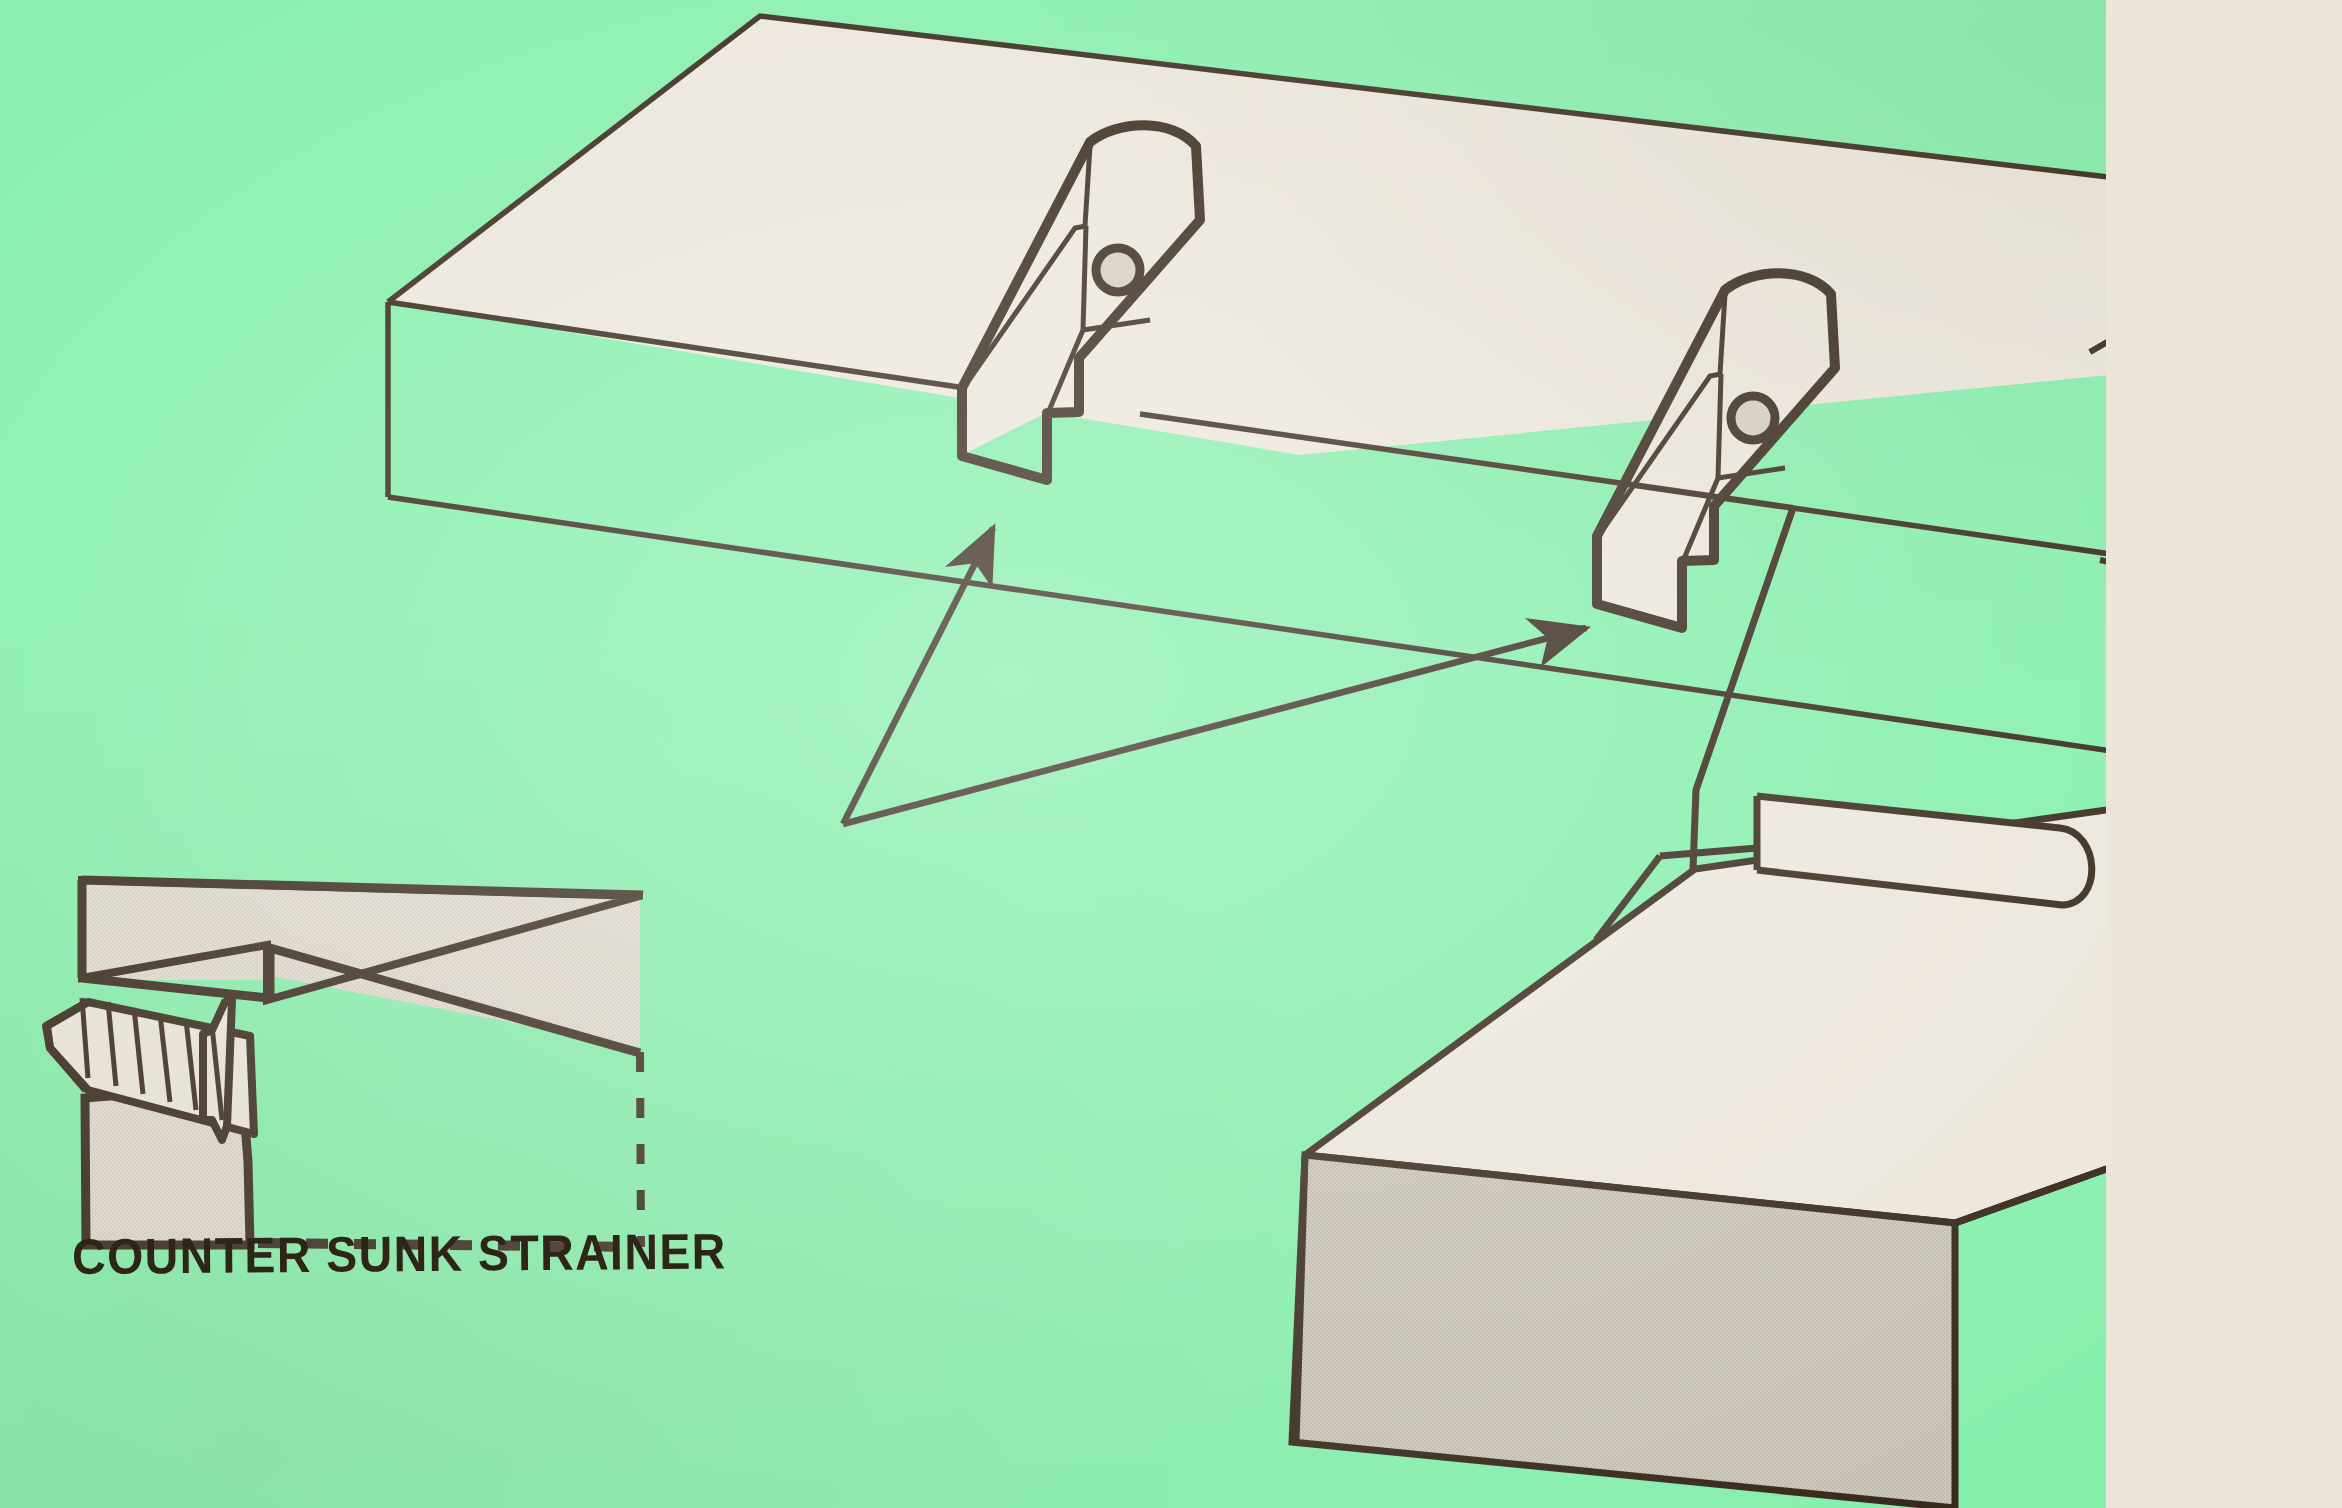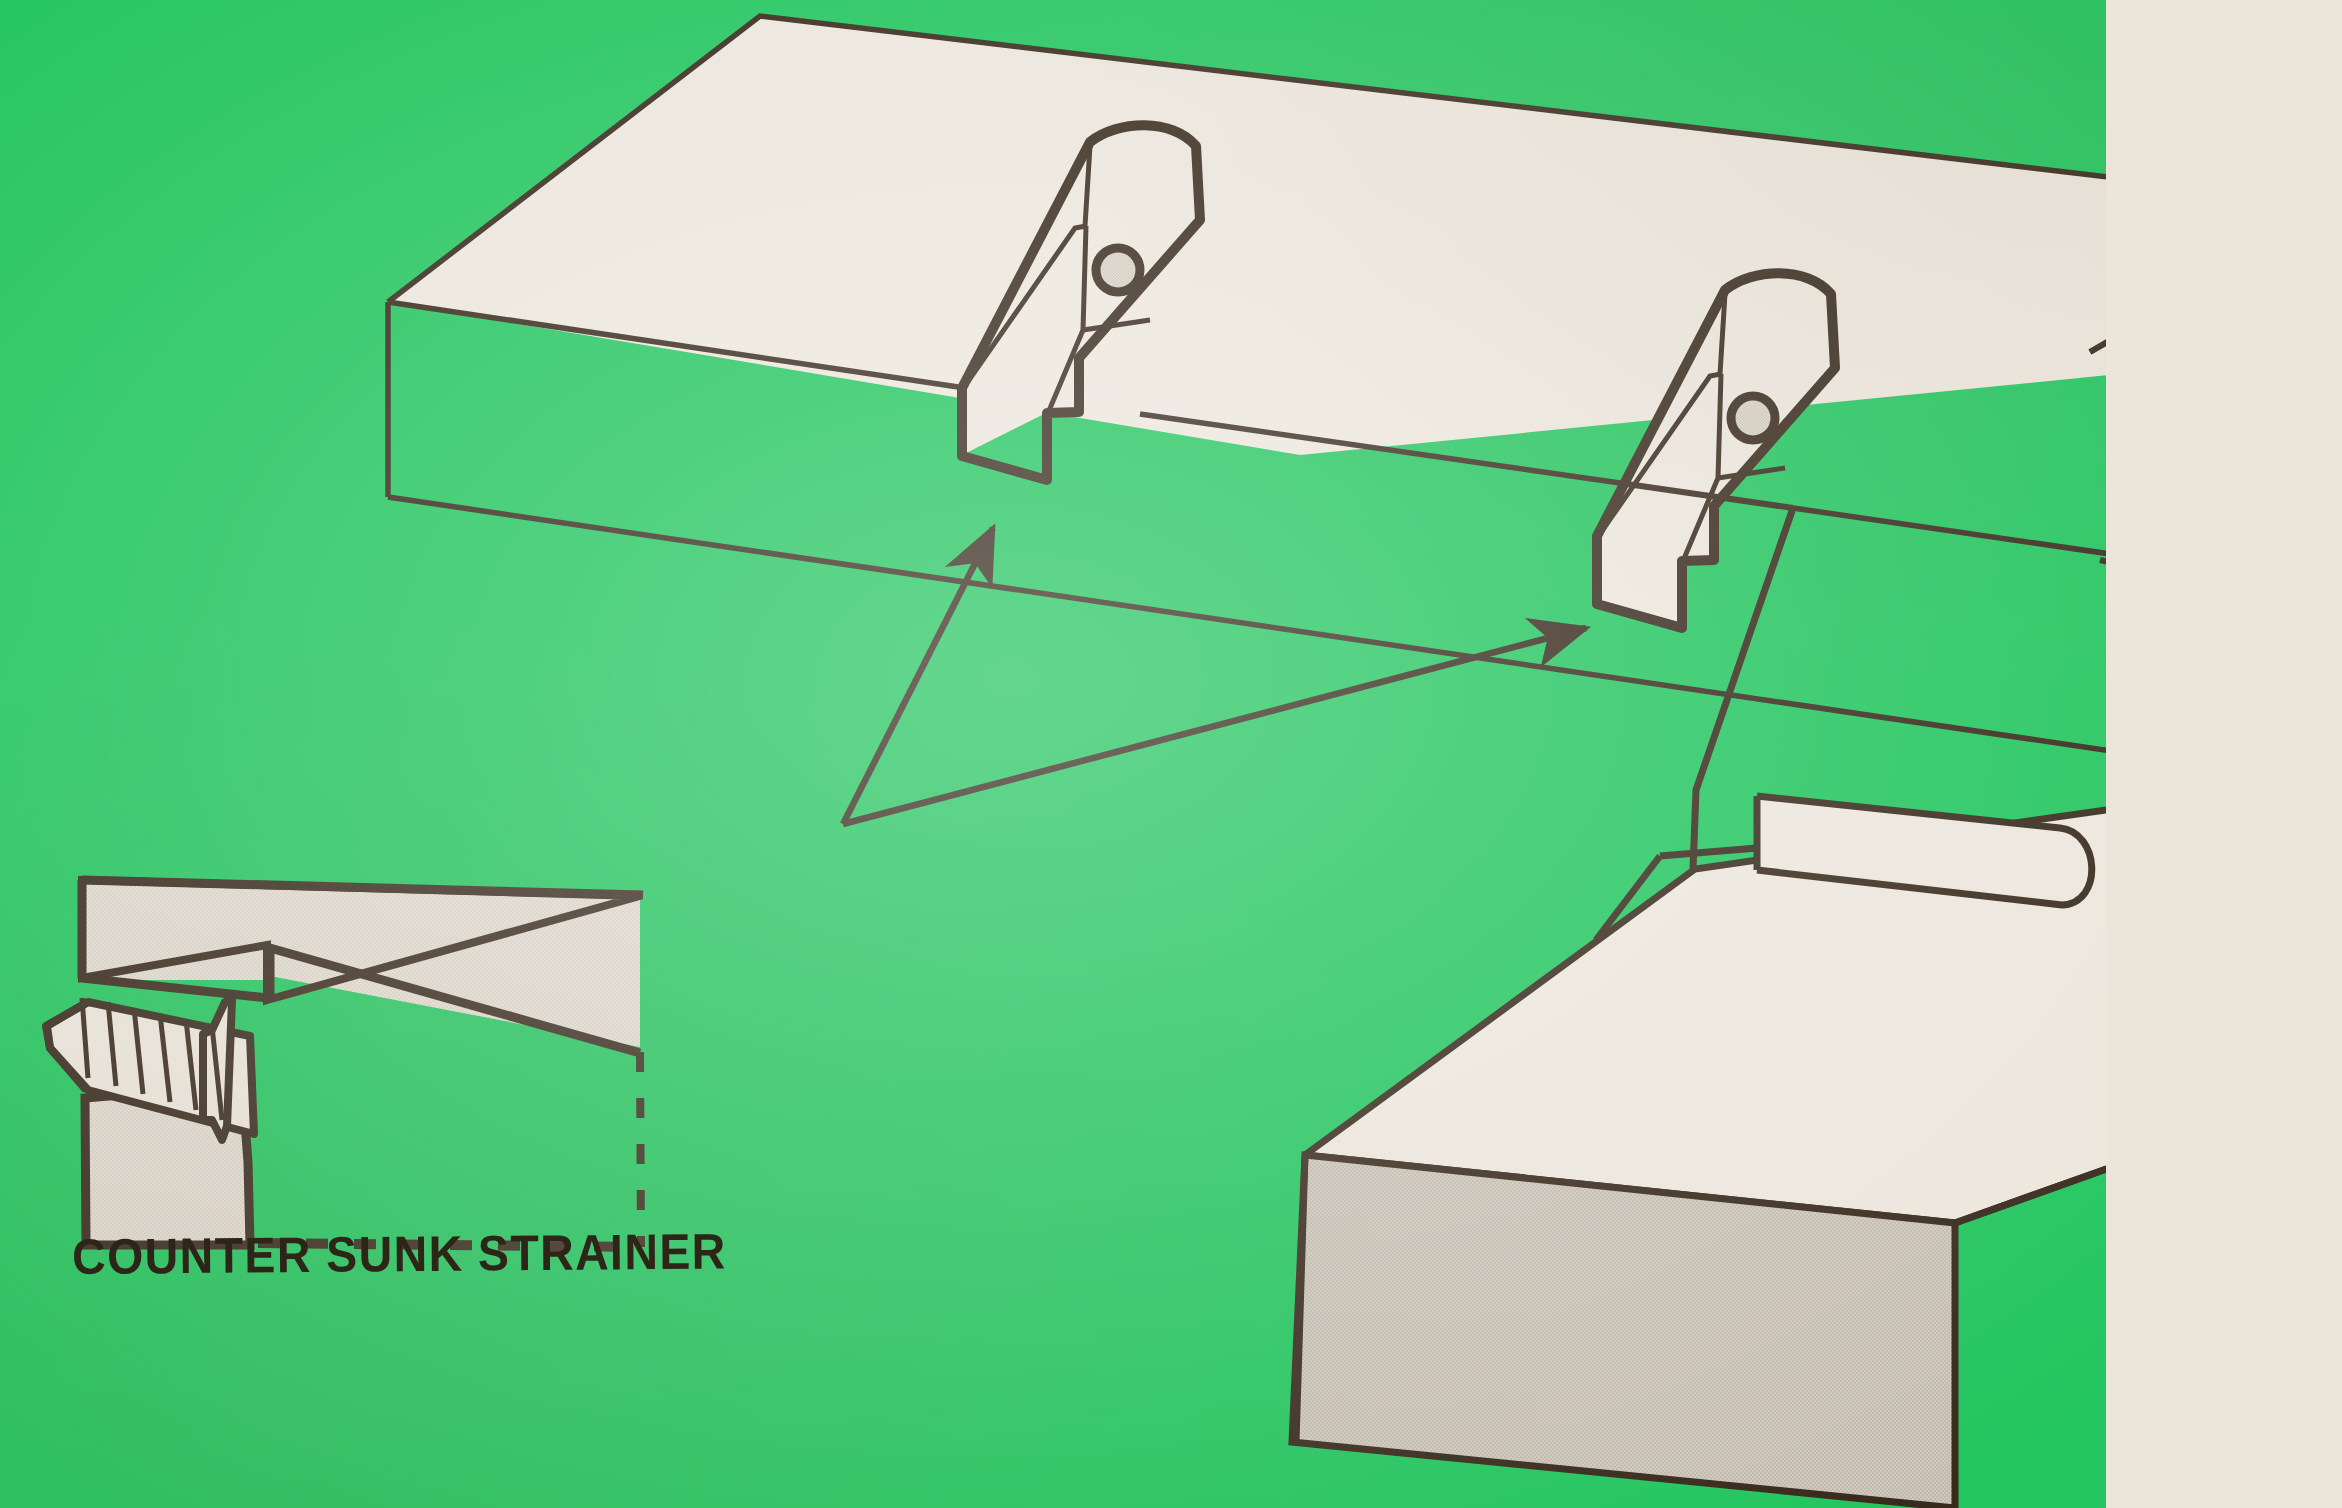--- a/index.html
+++ b/index.html
@@ -4,21 +4,21 @@
 <style>
   html, body {
     margin: 0;
     padding: 0;
     background: #ece5da;
   }
   #page {
     position: relative;
     width: 2106px;
     height: 1508px;
-    background: #22c55e;
+    background: #86efac;
     overflow: hidden;
     font-family: "Liberation Sans", sans-serif;
   }
   
   #paper-grain {
     position: absolute;
     inset: 0;
     pointer-events: none;
     background:
       radial-gradient(ellipse 120% 110% at 48% 45%, rgba(255,255,255,0.30) 0%, rgba(255,255,255,0.0) 62%),

